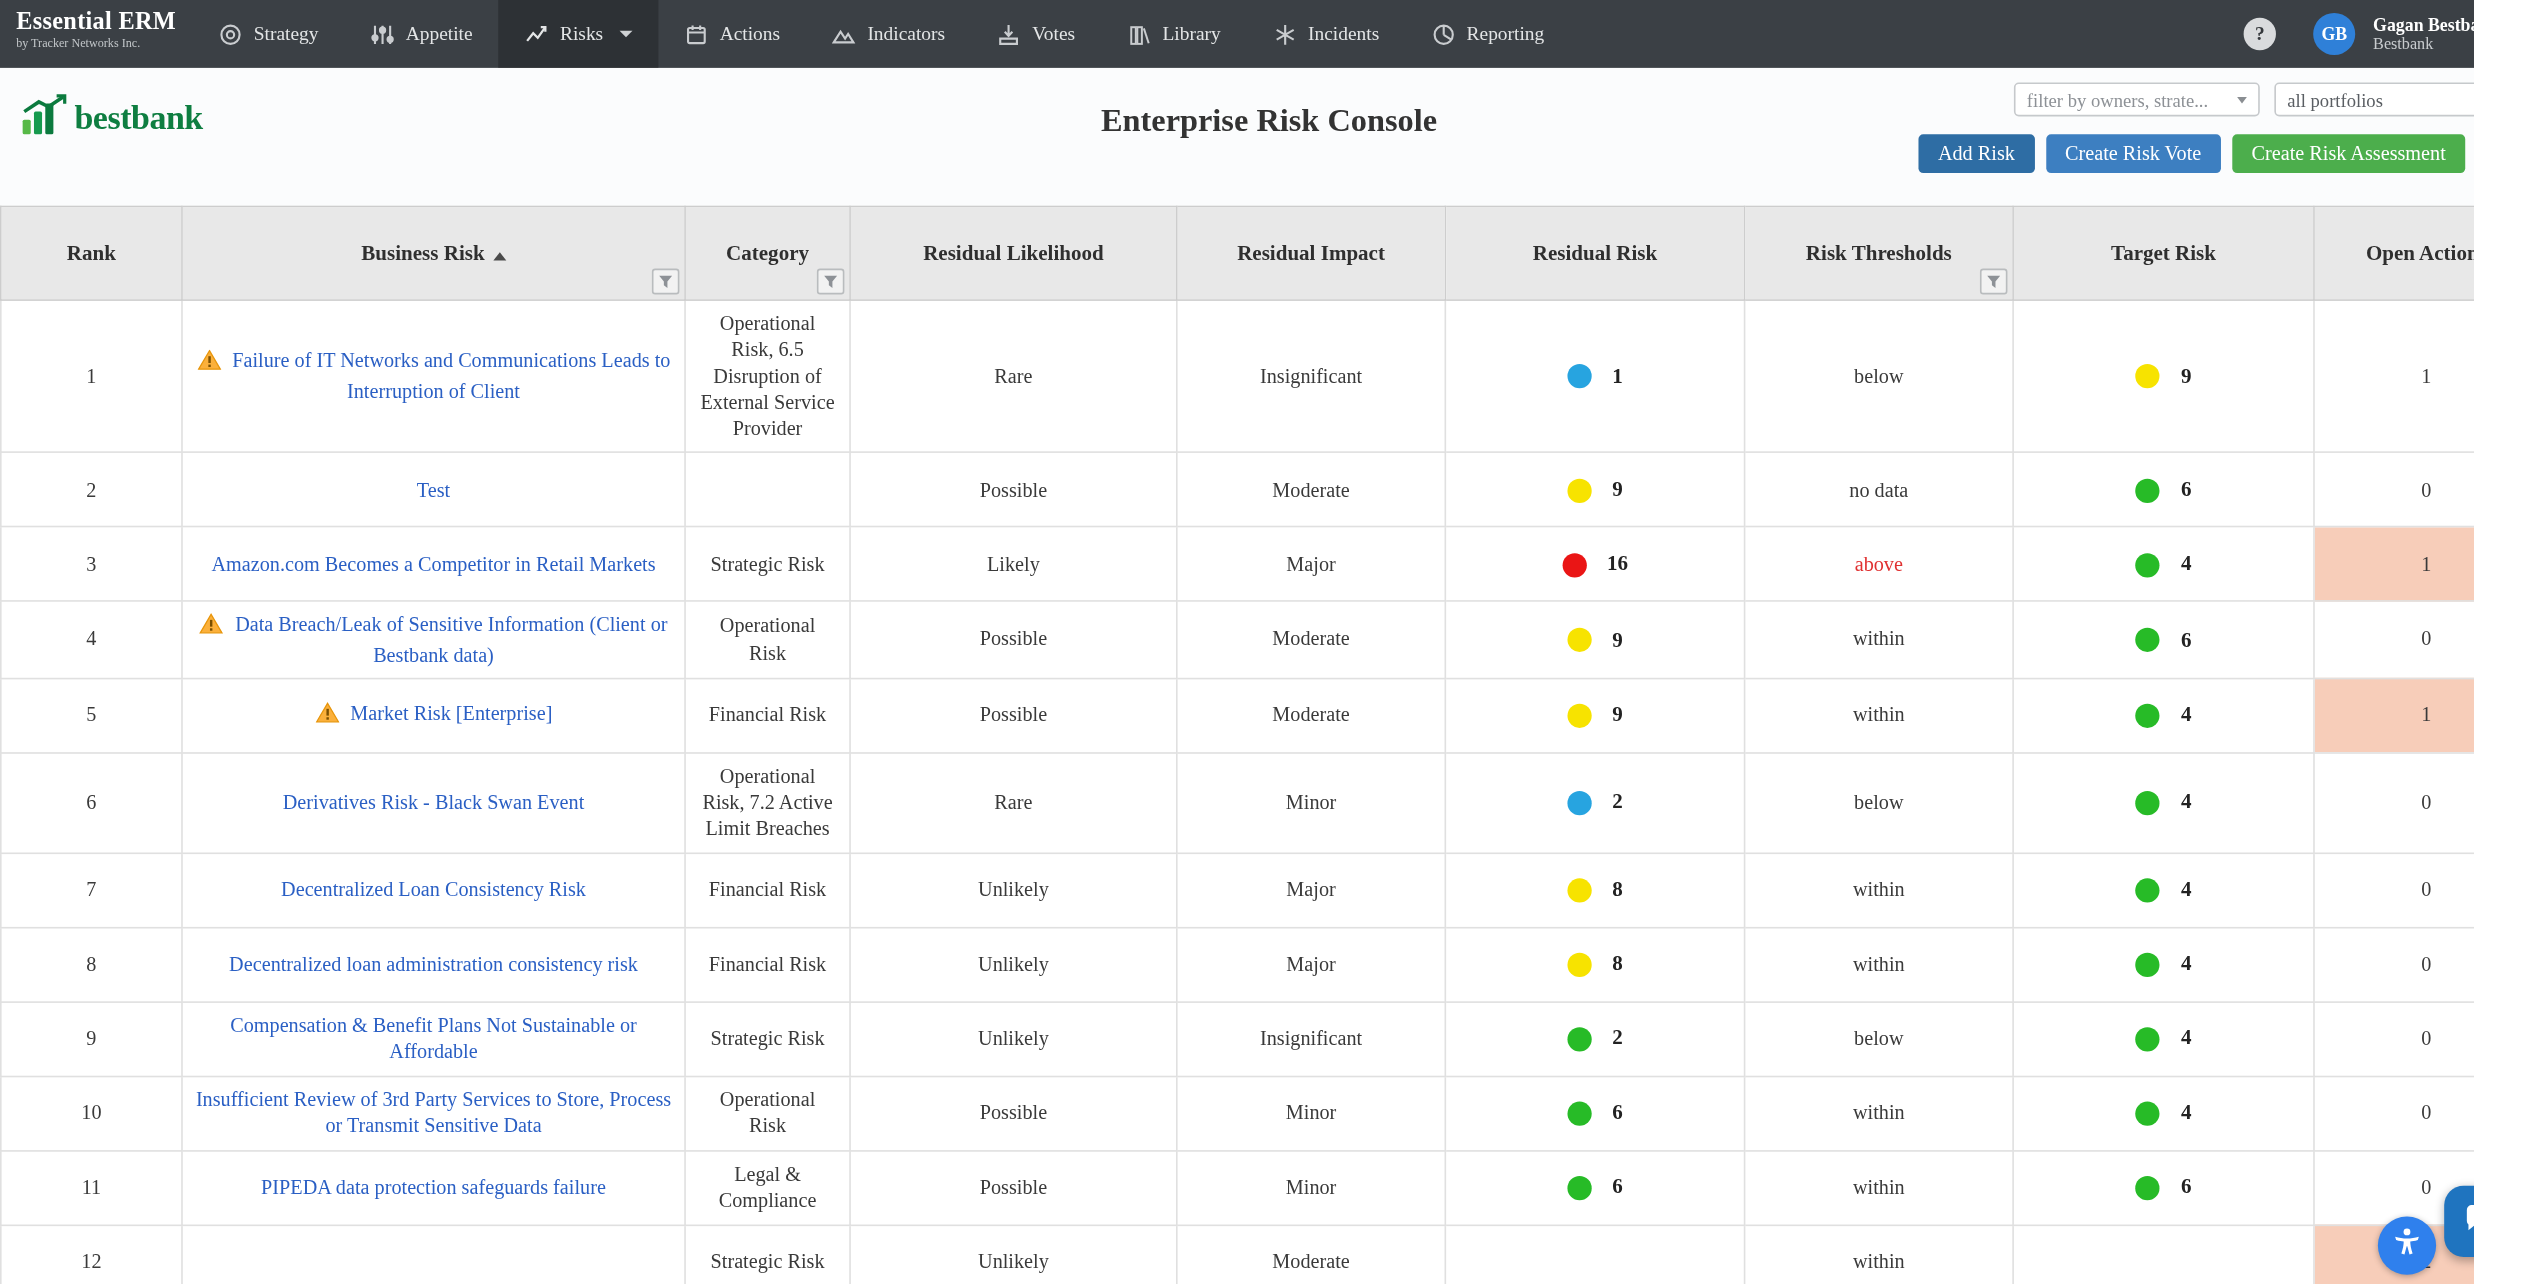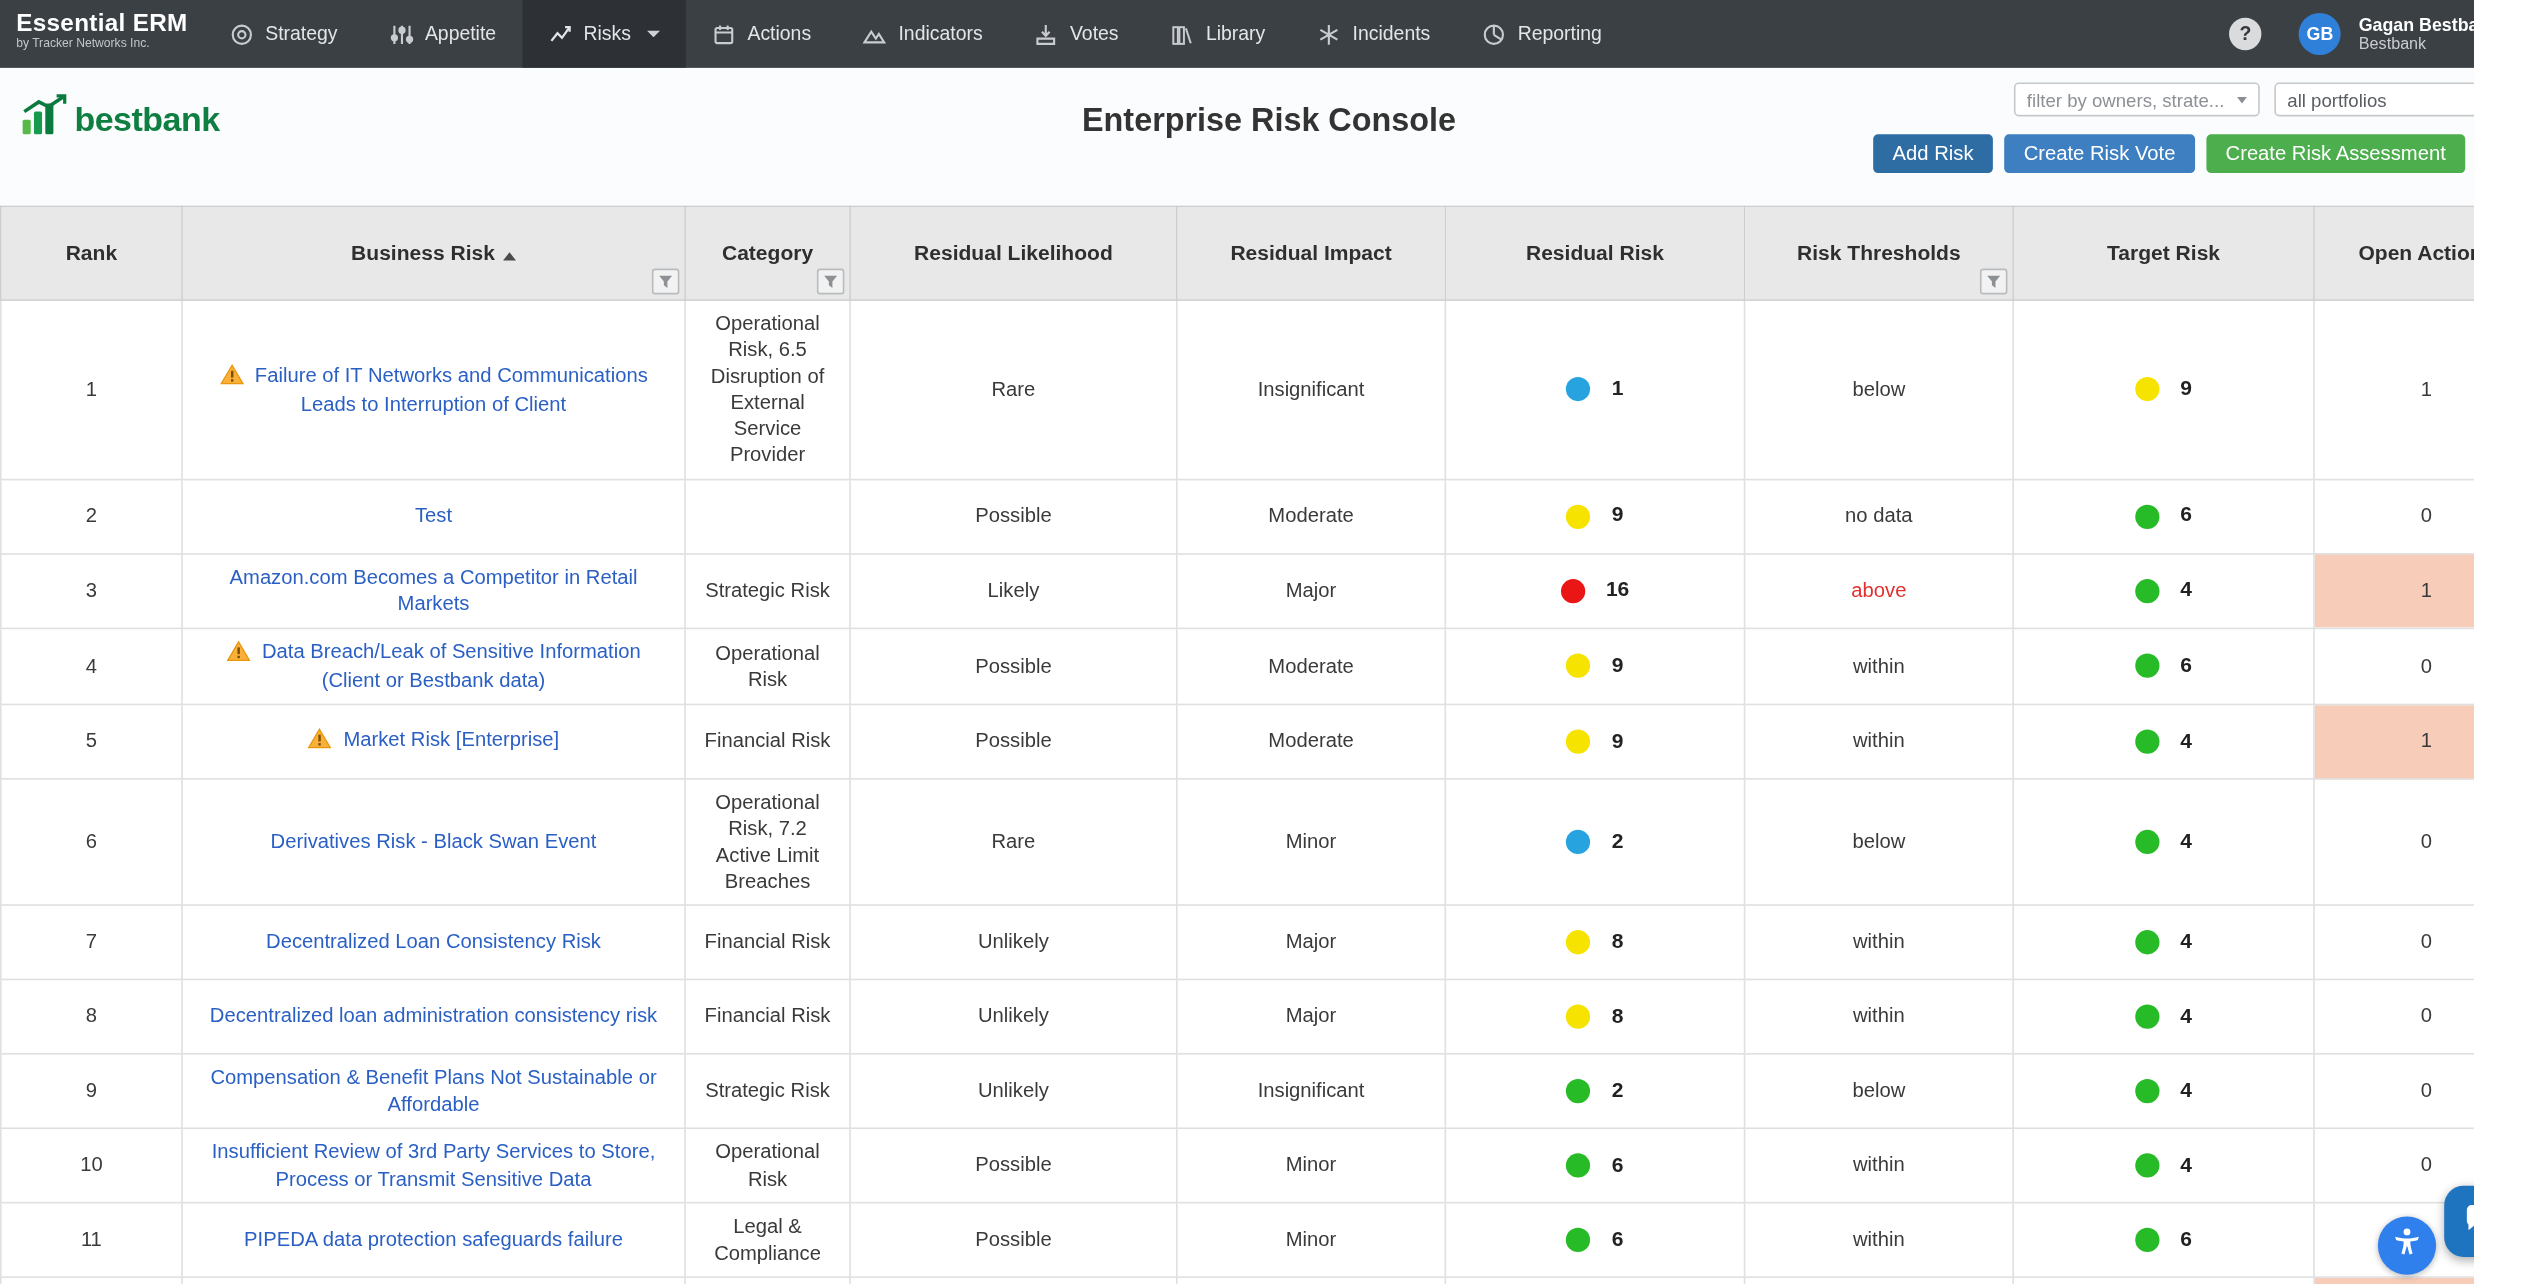--- a/index.html
+++ b/index.html
@@ -1,18 +1,18 @@
 <!DOCTYPE html>
 <html><head>
 <meta charset="utf-8">
 <style>
   * { box-sizing: border-box; margin: 0; padding: 0; }
   html, body { margin: 0; background: #fff; }
   body { font-family: "Liberation Sans", sans-serif; overflow: hidden; }
-  #stage { width: 2474px; height: 1284px; overflow: hidden; background: #fde047; }
+  #stage { width: 2474px; height: 1284px; overflow: hidden; background: #fde047; font-family: Liberation Serif, serif; }
   #app { width: 1569px; height: 794px; transform: scale(1.6176); transform-origin: 0 0; position: relative; background: #fff; }
 
   
   .topbar { height: 42px; background: #3b4045; display: flex; align-items: stretch; color: #e7e9ea; position: relative; }
   .brand { padding: 5px 10px 0 10px; min-width: 118px; cursor: pointer; }
   .brand-title { font-size: 15px; font-weight: bold; color: #fff; line-height: 17px; letter-spacing: .2px; }
   .brand-sub { font-size: 7.5px; color: #c2c6c9; }
   .nav-items { display: flex; align-items: stretch; }
   .nav-item { display: flex; align-items: center; gap: 7px; padding: 0 16px; font-size: 12px; color: #e3e5e6; cursor: pointer; white-space: nowrap; }
   .nav-item.active { background: #2d3135; }

